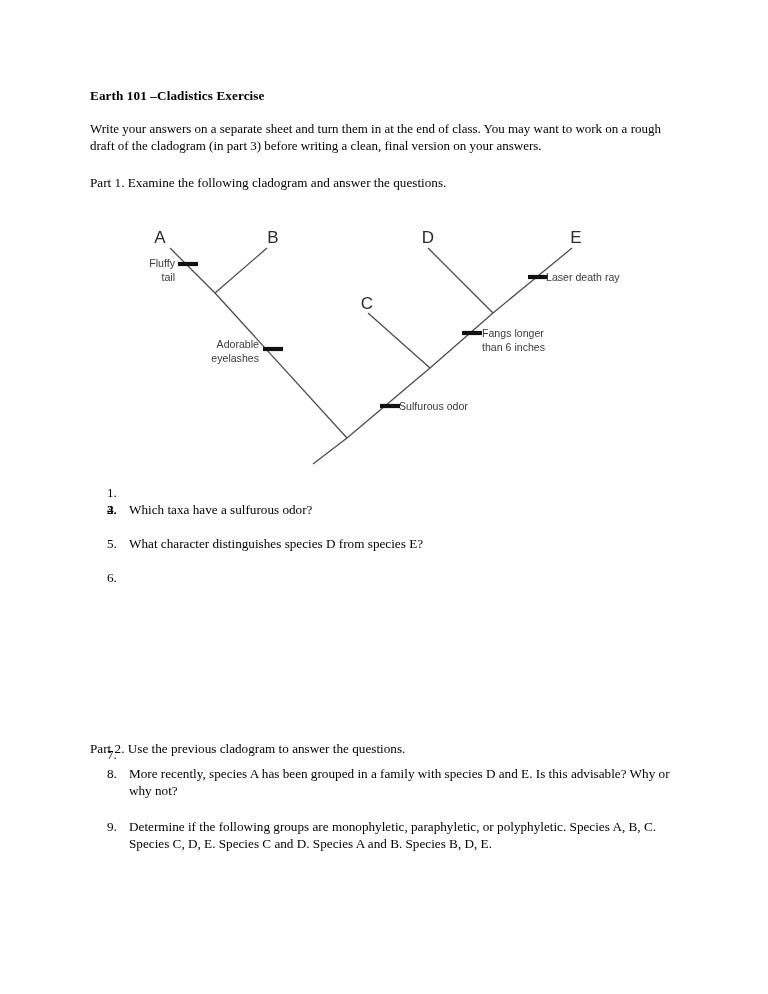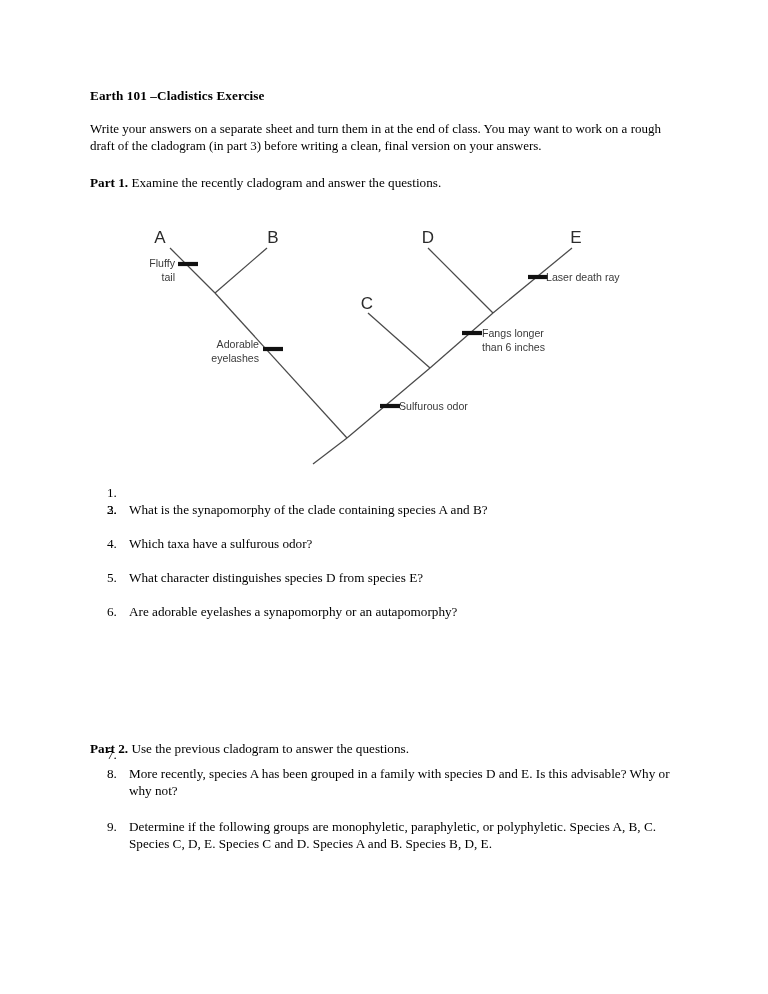--- a/index.html
+++ b/index.html
@@ -45,21 +45,21 @@
     text-align: left;
   }
 
   .part-heading {
     font-family: "Liberation Serif", serif;
     font-size: 13.2px;
     line-height: 1.30;
     margin: 0;
   }
   .part-heading .part-label {
-    font-weight: bold;
+    font-weight: normal;
   }
 
   
   .figure {
     position: absolute;
     left: 0px;
     top: 205px;
     width: 768px;
     height: 275px;
   }
@@ -125,21 +125,21 @@
 
 <div class="page">
 
   <div class="content">
 
     <h1 class="doc-title">Earth 101 –Cladistics Exercise</h1>
 
     <p class="intro-para">Write your answers on a separate sheet and turn them in at the end of class. You may want to work on a rough draft of the cladogram (in part 3) before writing a clean, final version on your answers.</p>
 
     <p class="part-heading">
-      <span class="part-label">Part 1.</span><span> Examine the recently cladogram and answer the questions.</span>
+      <span class="part-label">Part 1.</span><span> Examine the following cladogram and answer the questions.</span>
     </p>
 
   </div>
 
   <div class="figure">
     <svg width="768" height="275" viewBox="0 0 768 275" xmlns="http://www.w3.org/2000/svg">
 
       <g>
 
         <line class="clado-branch" x1="170" y1="43" x2="215" y2="88"></line>
@@ -200,33 +200,31 @@
 
     <ol class="qlist qlist-part1">
       <li class="qitem">
         <span class="qnum">1.</span>
       </li>
       <li class="qitem">
         <span class="qnum">2.</span>
       </li>
       <li class="qitem">
         <span class="qnum">3.</span>
-        <span>What is the synapomorphy of the clade containing species A and B?</span>
       </li>
       <li class="qitem">
         <span class="qnum">4.</span>
         <span>Which taxa have a sulfurous odor?</span>
       </li>
       <li class="qitem">
         <span class="qnum">5.</span>
         <span>What character distinguishes species D from species E?</span>
       </li>
       <li class="qitem">
         <span class="qnum">6.</span>
-        <span>Are adorable eyelashes a synapomorphy or an autapomorphy?</span>
       </li>
     </ol>
 
     <p class="part-heading part2-heading">
       <span class="part-label">Part 2.</span><span> Use the previous cladogram to answer the questions.</span>
     </p>
 
     <ol class="qlist qlist-part2">
       <li class="qitem">
         <span class="qnum">7.</span>

